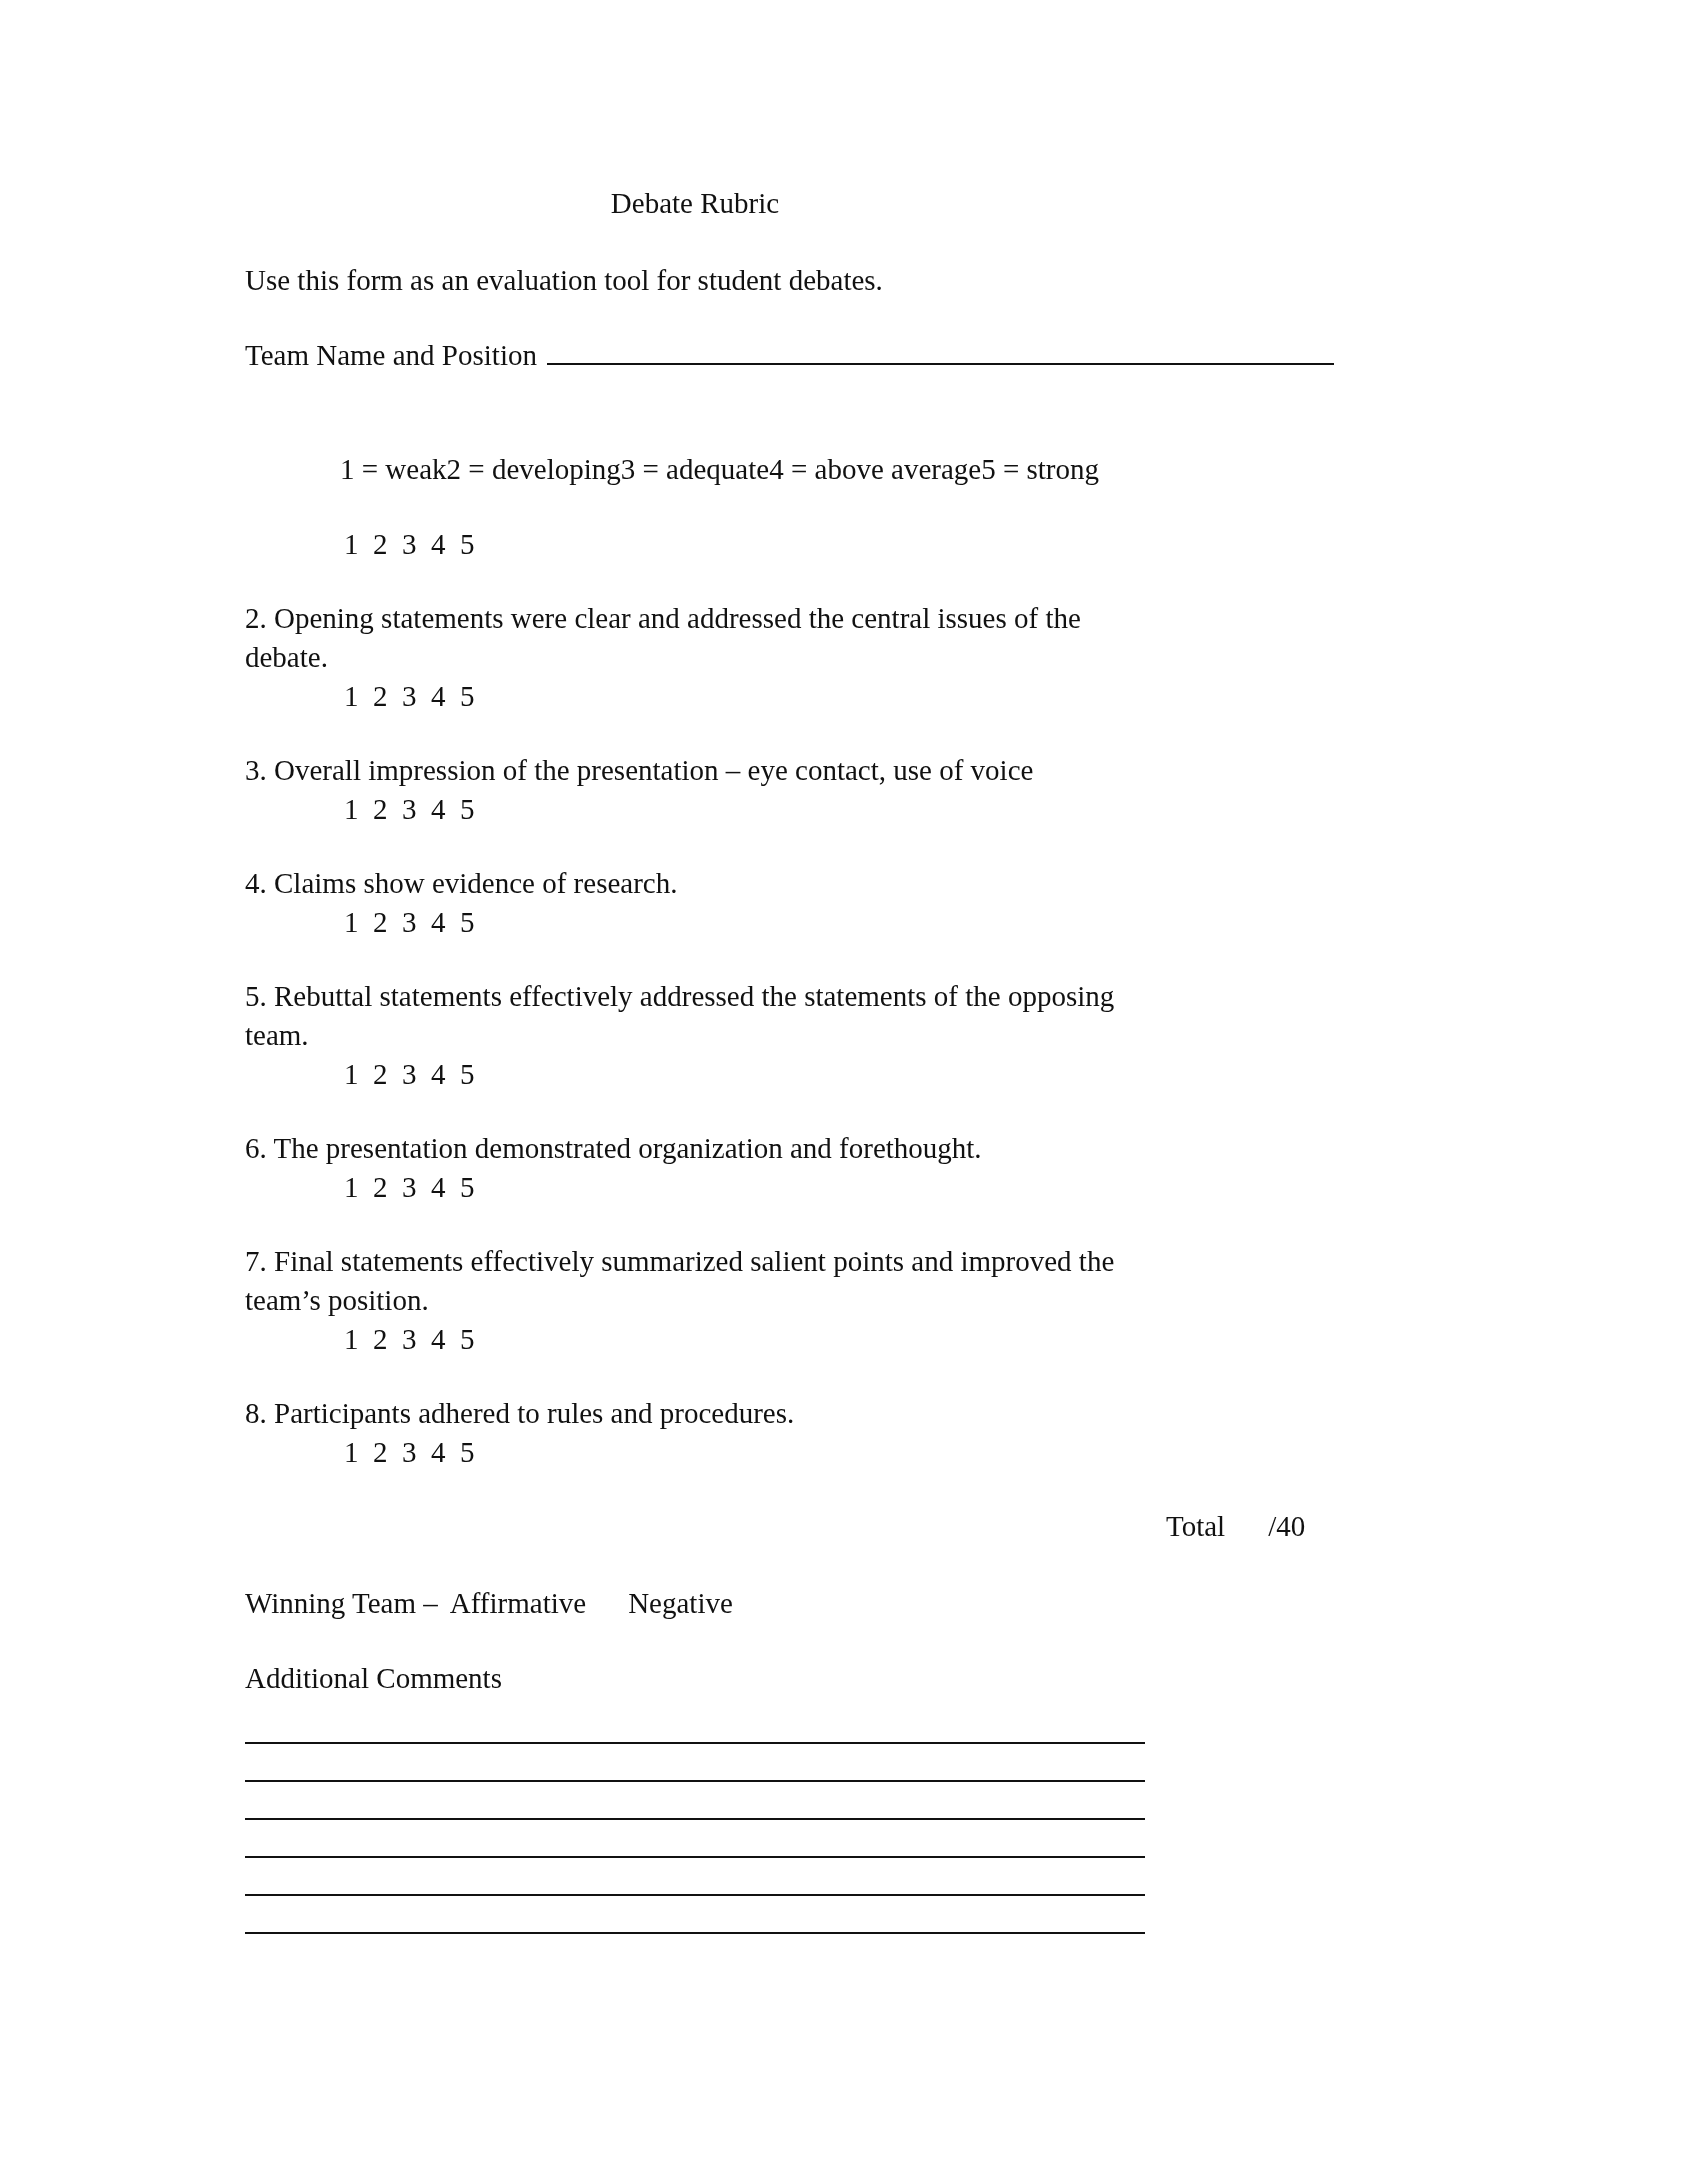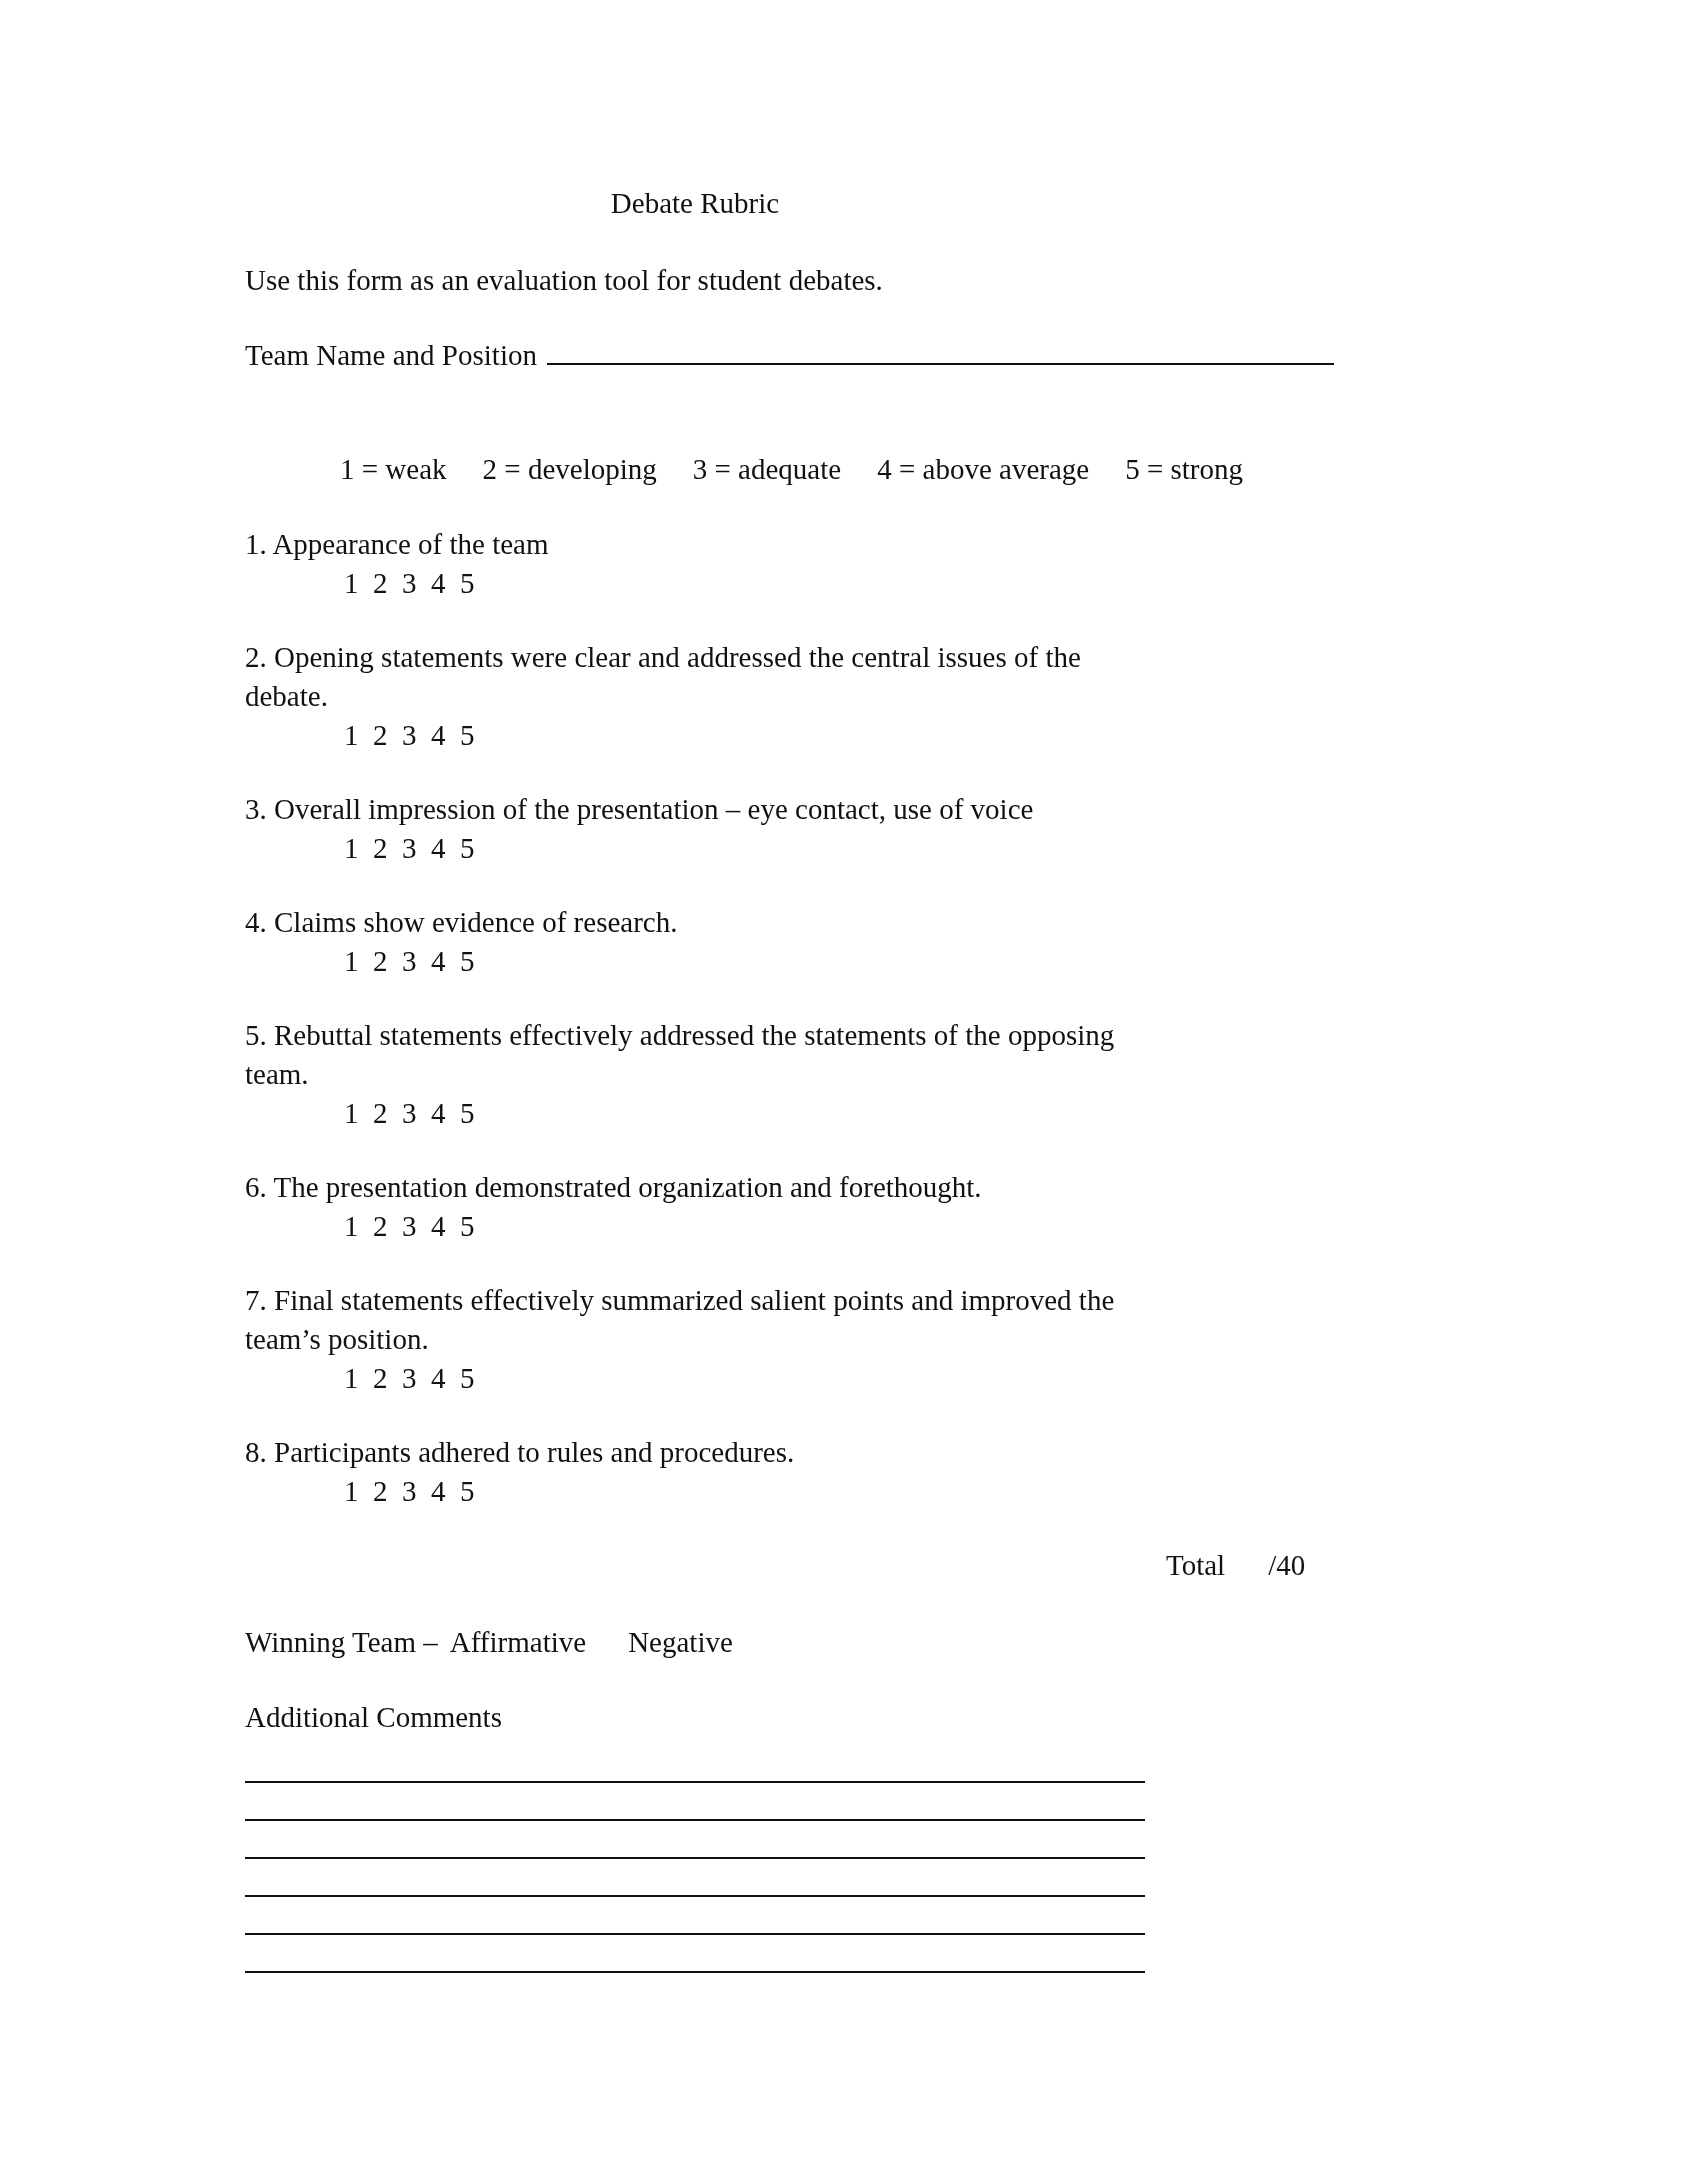--- a/index.html
+++ b/index.html
@@ -36,21 +36,20 @@
   }
   .blank-inline {
     display: inline-block;
     width: 787px;
     height: 6px;
     border-bottom: 2px solid #111111;
     margin-left: 10px;
   }
   .legend {
     display: flex;
-    gap: 36px;
     padding-left: 95px;
     margin-bottom: 36px;
     white-space: nowrap;
   }
   .item {
     margin-bottom: 35px;
   }
   .item:last-of-type {
     margin-bottom: 0;
   }
@@ -93,21 +92,20 @@
 
   <div class="legend">
     <span>1 = weak</span>
     <span>2 = developing</span>
     <span>3 = adequate</span>
     <span>4 = above average</span>
     <span>5 = strong</span>
   </div>
 
   <div class="item">
-    <div class="item-label">1. Appearance of the team</div>
     <div class="rating">1  2  3  4  5</div>
   </div>
 
   <div class="item">
     <div class="item-label">2. Opening statements were clear and addressed the central issues of the debate.</div>
     <div class="rating">1  2  3  4  5</div>
   </div>
 
   <div class="item">
     <div class="item-label">3. Overall impression of the presentation – eye contact, use of voice</div>

